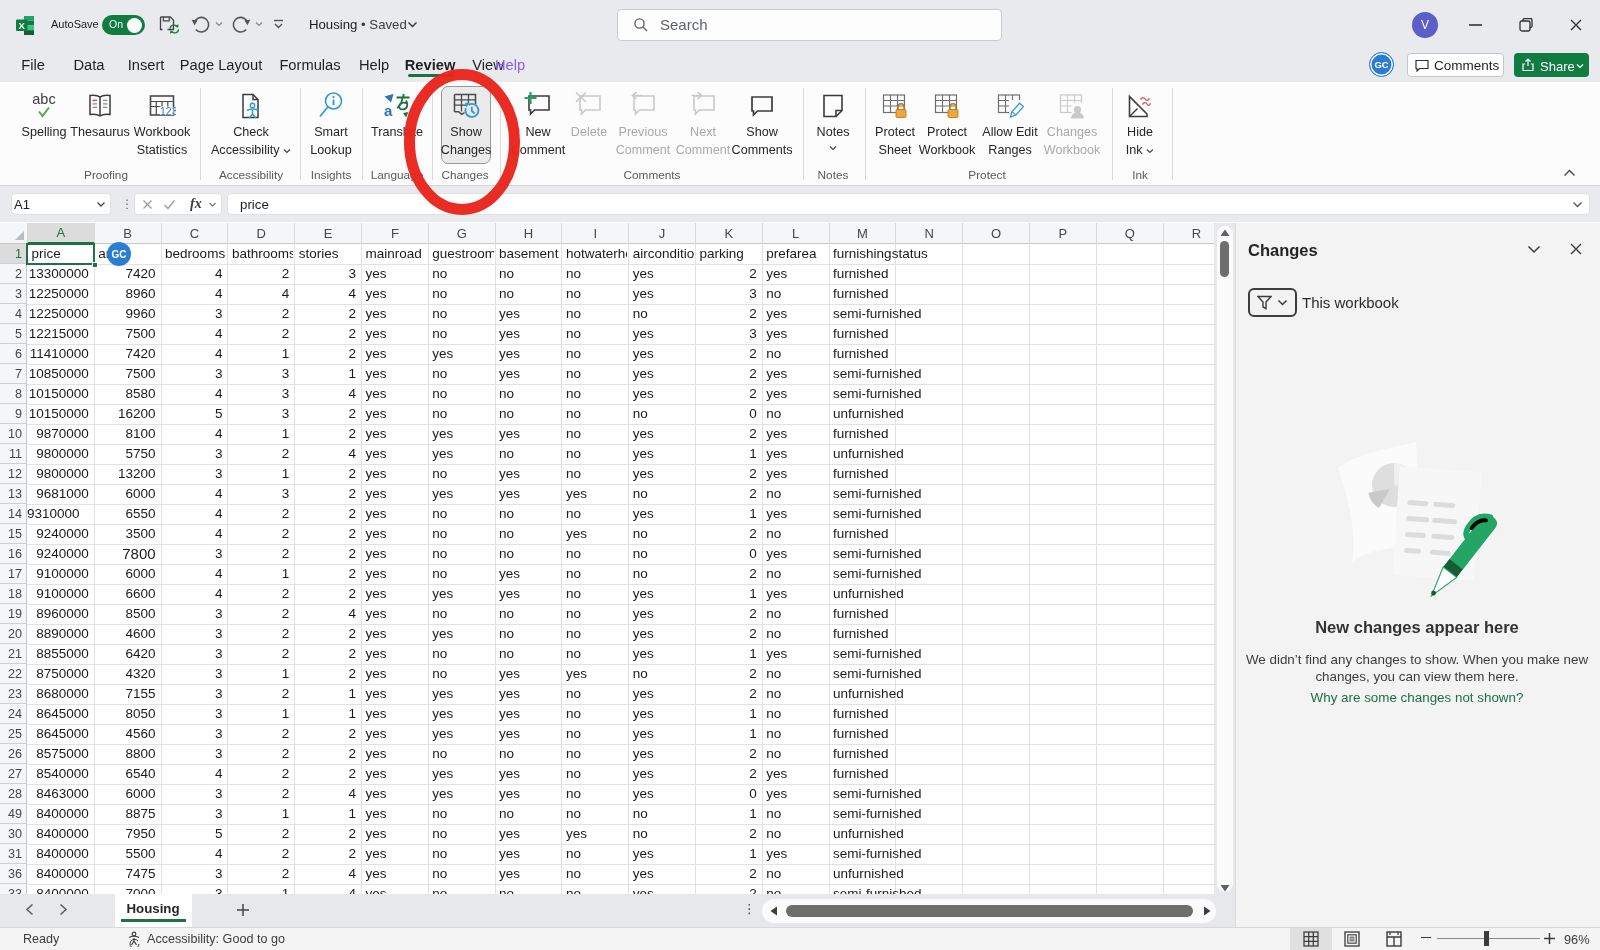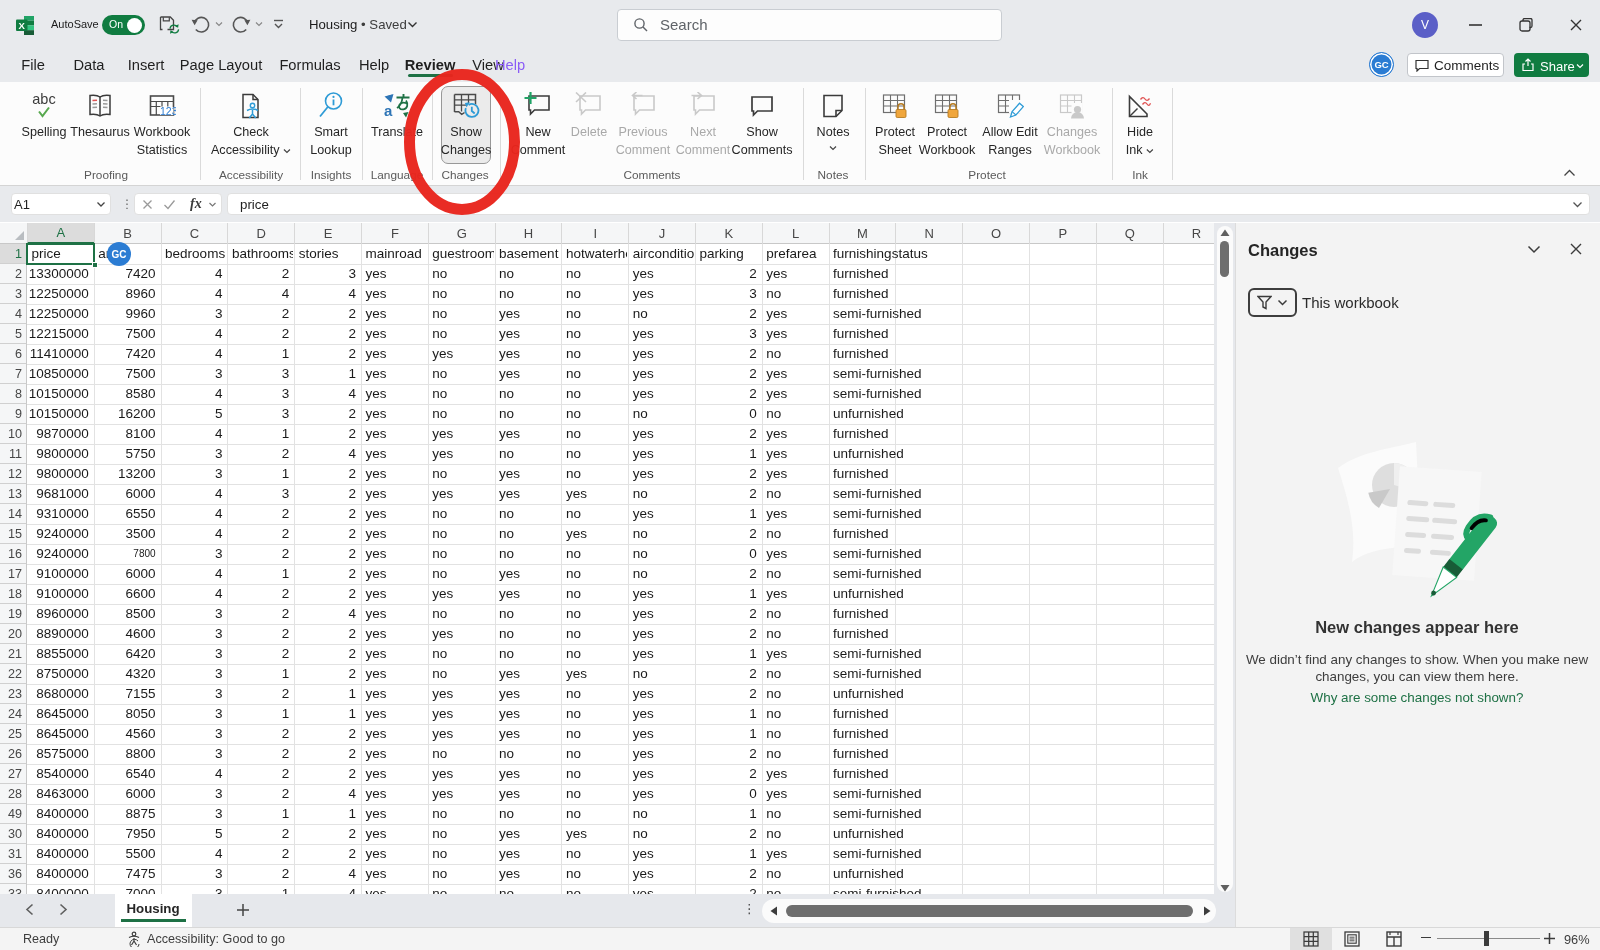--- a/index.html
+++ b/index.html
@@ -551,21 +551,21 @@
 <div class="ab" style="left:227.39999999999998px;width:61.8px;text-align:right;top:261.0px;height:20.0px;font-size:13.5px;color:#1a1a1a;line-height:20.0px">3</div>
 <div class="ab" style="left:294.2px;width:61.8px;text-align:right;top:261.0px;height:20.0px;font-size:13.5px;color:#1a1a1a;line-height:20.0px">2</div>
 <div class="ab" style="left:365.5px;width:66.8px;text-align:left;top:261.0px;height:20.0px;font-size:13.5px;color:#1a1a1a;line-height:20.0px">yes</div>
 <div class="ab" style="left:432.29999999999995px;width:66.8px;text-align:left;top:261.0px;height:20.0px;font-size:13.5px;color:#1a1a1a;line-height:20.0px">yes</div>
 <div class="ab" style="left:499.09999999999997px;width:66.8px;text-align:left;top:261.0px;height:20.0px;font-size:13.5px;color:#1a1a1a;line-height:20.0px">yes</div>
 <div class="ab" style="left:565.9px;width:66.8px;text-align:left;top:261.0px;height:20.0px;font-size:13.5px;color:#1a1a1a;line-height:20.0px">yes</div>
 <div class="ab" style="left:632.6999999999999px;width:66.8px;text-align:left;top:261.0px;height:20.0px;font-size:13.5px;color:#1a1a1a;line-height:20.0px">no</div>
 <div class="ab" style="left:695.0px;width:61.8px;text-align:right;top:261.0px;height:20.0px;font-size:13.5px;color:#1a1a1a;line-height:20.0px">2</div>
 <div class="ab" style="left:766.3px;width:66.8px;text-align:left;top:261.0px;height:20.0px;font-size:13.5px;color:#1a1a1a;line-height:20.0px">no</div>
 <div class="ab" style="left:833.0999999999999px;width:66.8px;text-align:left;top:261.0px;height:20.0px;font-size:13.5px;color:#1a1a1a;line-height:20.0px;z-index:3;overflow:visible;white-space:nowrap">semi-furnished</div>
-<div class="ab" style="left:27.0px;width:61.8px;text-align:right;top:281.0px;height:20.0px;font-size:13.5px;color:#1a1a1a;line-height:20.0px">9310000</div>
+<div class="ab" style="left:27.0px;width:61.8px;top:281.0px;height:20.0px;font-size:13.5px;color:#1a1a1a;line-height:20.0px">9310000</div>
 <div class="ab" style="left:93.8px;width:61.8px;text-align:right;top:281.0px;height:20.0px;font-size:13.5px;color:#1a1a1a;line-height:20.0px">6550</div>
 <div class="ab" style="left:160.6px;width:61.8px;text-align:right;top:281.0px;height:20.0px;font-size:13.5px;color:#1a1a1a;line-height:20.0px">4</div>
 <div class="ab" style="left:227.39999999999998px;width:61.8px;text-align:right;top:281.0px;height:20.0px;font-size:13.5px;color:#1a1a1a;line-height:20.0px">2</div>
 <div class="ab" style="left:294.2px;width:61.8px;text-align:right;top:281.0px;height:20.0px;font-size:13.5px;color:#1a1a1a;line-height:20.0px">2</div>
 <div class="ab" style="left:365.5px;width:66.8px;text-align:left;top:281.0px;height:20.0px;font-size:13.5px;color:#1a1a1a;line-height:20.0px">yes</div>
 <div class="ab" style="left:432.29999999999995px;width:66.8px;text-align:left;top:281.0px;height:20.0px;font-size:13.5px;color:#1a1a1a;line-height:20.0px">no</div>
 <div class="ab" style="left:499.09999999999997px;width:66.8px;text-align:left;top:281.0px;height:20.0px;font-size:13.5px;color:#1a1a1a;line-height:20.0px">no</div>
 <div class="ab" style="left:565.9px;width:66.8px;text-align:left;top:281.0px;height:20.0px;font-size:13.5px;color:#1a1a1a;line-height:20.0px">no</div>
 <div class="ab" style="left:632.6999999999999px;width:66.8px;text-align:left;top:281.0px;height:20.0px;font-size:13.5px;color:#1a1a1a;line-height:20.0px">yes</div>
 <div class="ab" style="left:695.0px;width:61.8px;text-align:right;top:281.0px;height:20.0px;font-size:13.5px;color:#1a1a1a;line-height:20.0px">1</div>
@@ -578,21 +578,21 @@
 <div class="ab" style="left:294.2px;width:61.8px;text-align:right;top:301.0px;height:20.0px;font-size:13.5px;color:#1a1a1a;line-height:20.0px">2</div>
 <div class="ab" style="left:365.5px;width:66.8px;text-align:left;top:301.0px;height:20.0px;font-size:13.5px;color:#1a1a1a;line-height:20.0px">yes</div>
 <div class="ab" style="left:432.29999999999995px;width:66.8px;text-align:left;top:301.0px;height:20.0px;font-size:13.5px;color:#1a1a1a;line-height:20.0px">no</div>
 <div class="ab" style="left:499.09999999999997px;width:66.8px;text-align:left;top:301.0px;height:20.0px;font-size:13.5px;color:#1a1a1a;line-height:20.0px">no</div>
 <div class="ab" style="left:565.9px;width:66.8px;text-align:left;top:301.0px;height:20.0px;font-size:13.5px;color:#1a1a1a;line-height:20.0px">yes</div>
 <div class="ab" style="left:632.6999999999999px;width:66.8px;text-align:left;top:301.0px;height:20.0px;font-size:13.5px;color:#1a1a1a;line-height:20.0px">no</div>
 <div class="ab" style="left:695.0px;width:61.8px;text-align:right;top:301.0px;height:20.0px;font-size:13.5px;color:#1a1a1a;line-height:20.0px">2</div>
 <div class="ab" style="left:766.3px;width:66.8px;text-align:left;top:301.0px;height:20.0px;font-size:13.5px;color:#1a1a1a;line-height:20.0px">no</div>
 <div class="ab" style="left:833.0999999999999px;width:66.8px;text-align:left;top:301.0px;height:20.0px;font-size:13.5px;color:#1a1a1a;line-height:20.0px;z-index:3;overflow:visible;white-space:nowrap">furnished</div>
 <div class="ab" style="left:27.0px;width:61.8px;text-align:right;top:321.0px;height:20.0px;font-size:13.5px;color:#1a1a1a;line-height:20.0px">9240000</div>
-<div class="ab" style="left:93.8px;width:61.8px;text-align:right;top:321.0px;height:20.0px;font-size:10px;color:#1a1a1a;line-height:20.0px">7800</div>
+<div class="ab" style="left:93.8px;width:61.8px;text-align:right;top:321.0px;height:20.0px;font-size:15px;color:#1a1a1a;line-height:20.0px">7800</div>
 <div class="ab" style="left:160.6px;width:61.8px;text-align:right;top:321.0px;height:20.0px;font-size:13.5px;color:#1a1a1a;line-height:20.0px">3</div>
 <div class="ab" style="left:227.39999999999998px;width:61.8px;text-align:right;top:321.0px;height:20.0px;font-size:13.5px;color:#1a1a1a;line-height:20.0px">2</div>
 <div class="ab" style="left:294.2px;width:61.8px;text-align:right;top:321.0px;height:20.0px;font-size:13.5px;color:#1a1a1a;line-height:20.0px">2</div>
 <div class="ab" style="left:365.5px;width:66.8px;text-align:left;top:321.0px;height:20.0px;font-size:13.5px;color:#1a1a1a;line-height:20.0px">yes</div>
 <div class="ab" style="left:432.29999999999995px;width:66.8px;text-align:left;top:321.0px;height:20.0px;font-size:13.5px;color:#1a1a1a;line-height:20.0px">no</div>
 <div class="ab" style="left:499.09999999999997px;width:66.8px;text-align:left;top:321.0px;height:20.0px;font-size:13.5px;color:#1a1a1a;line-height:20.0px">no</div>
 <div class="ab" style="left:565.9px;width:66.8px;text-align:left;top:321.0px;height:20.0px;font-size:13.5px;color:#1a1a1a;line-height:20.0px">no</div>
 <div class="ab" style="left:632.6999999999999px;width:66.8px;text-align:left;top:321.0px;height:20.0px;font-size:13.5px;color:#1a1a1a;line-height:20.0px">no</div>
 <div class="ab" style="left:695.0px;width:61.8px;text-align:right;top:321.0px;height:20.0px;font-size:13.5px;color:#1a1a1a;line-height:20.0px">0</div>
 <div class="ab" style="left:766.3px;width:66.8px;text-align:left;top:321.0px;height:20.0px;font-size:13.5px;color:#1a1a1a;line-height:20.0px">yes</div>

